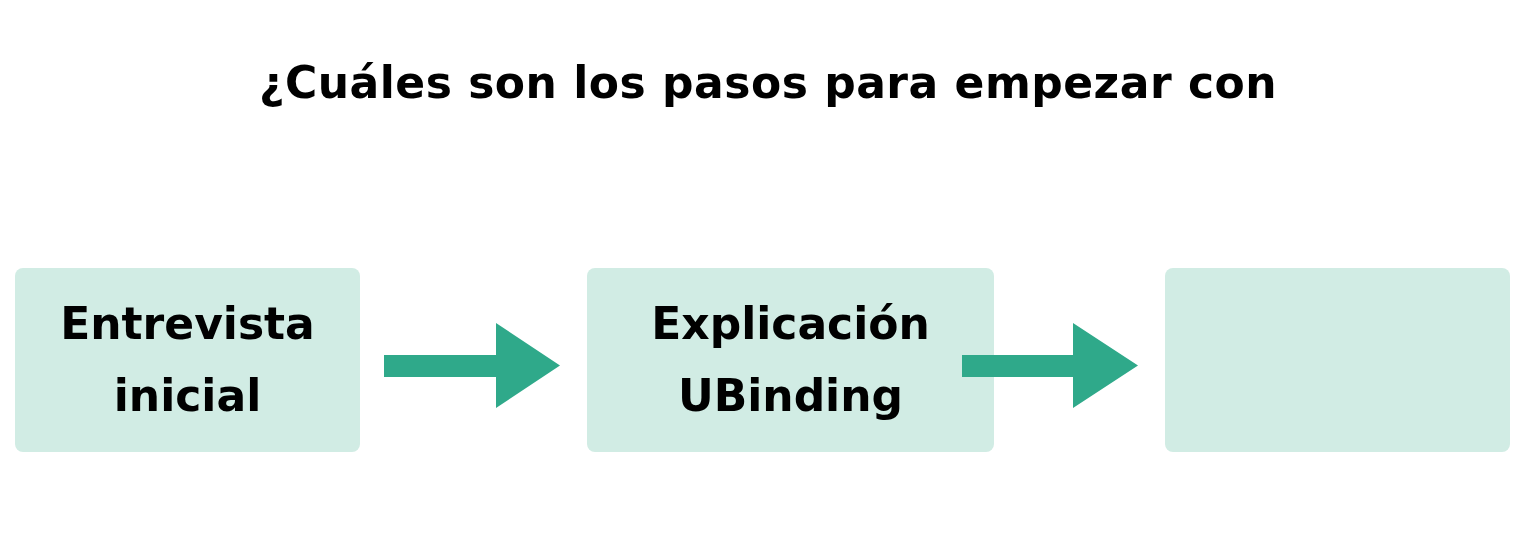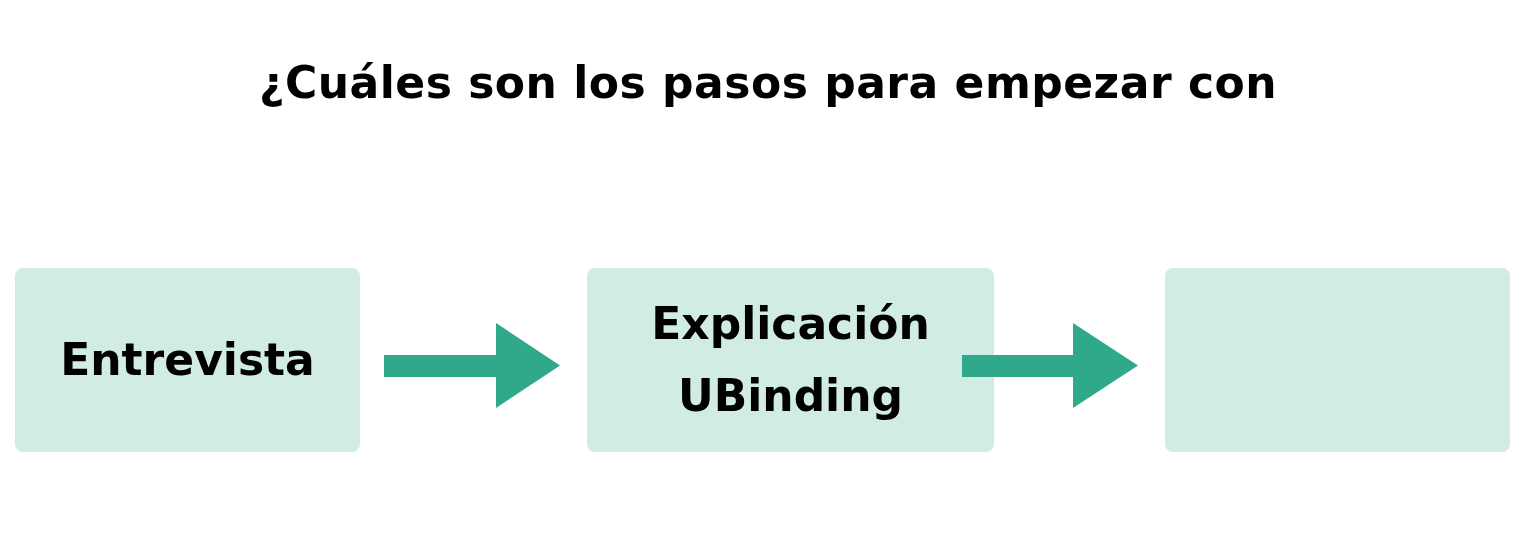--- a/index.html
+++ b/index.html
@@ -17,20 +17,21 @@
 </style>
 </head>
 <body>
 
 <div class="title">
   <span>¿Cuáles son los pasos para empezar con</span>
 </div>
 
 <div class="box" style="left:15px; width:345px;">
   <span>Entrevista</span>
+  <span>inicial</span>
 </div>
 
 <svg class="arrow" style="left:384px;" viewBox="0 0 176 85">
   <polygon points="0,32 112,32 112,0 176,42.5 112,85 112,54 0,54" fill="#2fa98a"></polygon>
 </svg>
 
 <div class="box" style="left:587px; width:407px;">
   <span>Explicación</span>
   <span>UBinding</span>
 </div>

